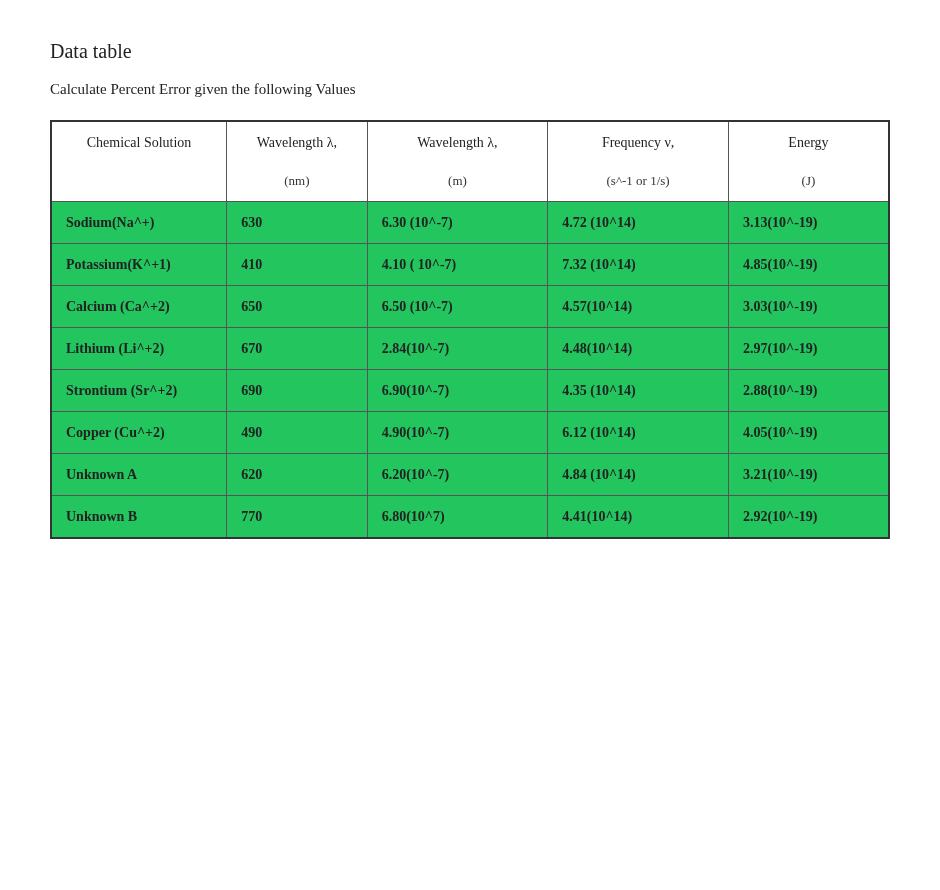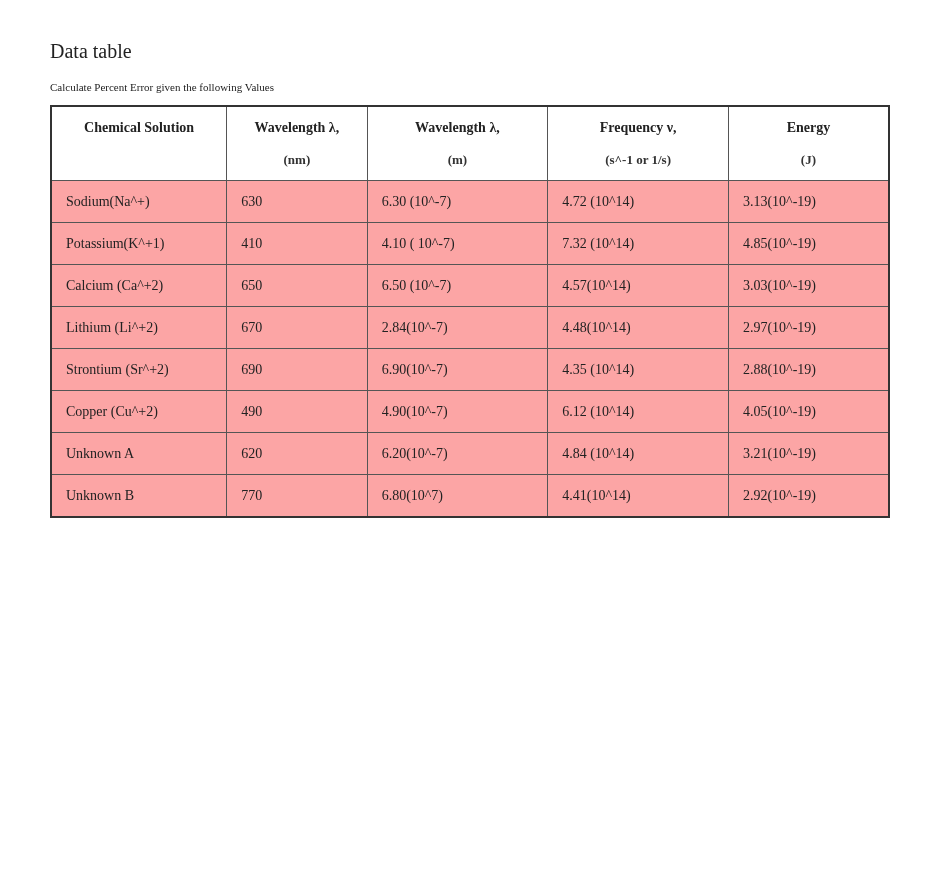--- a/index.html
+++ b/index.html
@@ -18,47 +18,48 @@
       min-height: 890px;
     }
 
     .page-title {
       font-weight: normal;
       font-size: 20px;
       margin-bottom: 18px;
     }
 
     .subtitle {
-      font-size: 11px;
-      margin-bottom: 12px;
+      font-size: 15px;
+      margin-bottom: 22px;
     }
 
     table {
       border-collapse: collapse;
       width: 100%;
       border: 2px solid #333;
     }
 
     th, td {
       border: 1px solid #555;
       padding: 10px 14px;
       vertical-align: top;
       font-size: 14px;
       line-height: 1.5;
     }
 
     thead tr th {
-      font-weight: bold;
+      font-weight: normal;
       font-size: 14px;
       background: #fff;
       vertical-align: top;
     }
 
     tbody tr td {
-      background: #fca5a5;
+      background: #22c55e;
+      font-weight: bold;
     }
 
     .col-chemical {
       width: 175px;
     }
 
     .col-wl-nm {
       width: 140px;
     }
 
@@ -70,21 +71,21 @@
       width: 180px;
     }
 
     .col-energy {
       width: 160px;
     }
 
     .header-sub {
       font-size: 13px;
       color: #333;
-      margin-top: 12px;
+      margin-top: 18px;
     }
   </style>
 </head>
 <body>
 
 <div class="page-title">Data table</div>
 <div class="subtitle">Calculate Percent Error given the following Values</div>
 
 <table>
   <thead>

